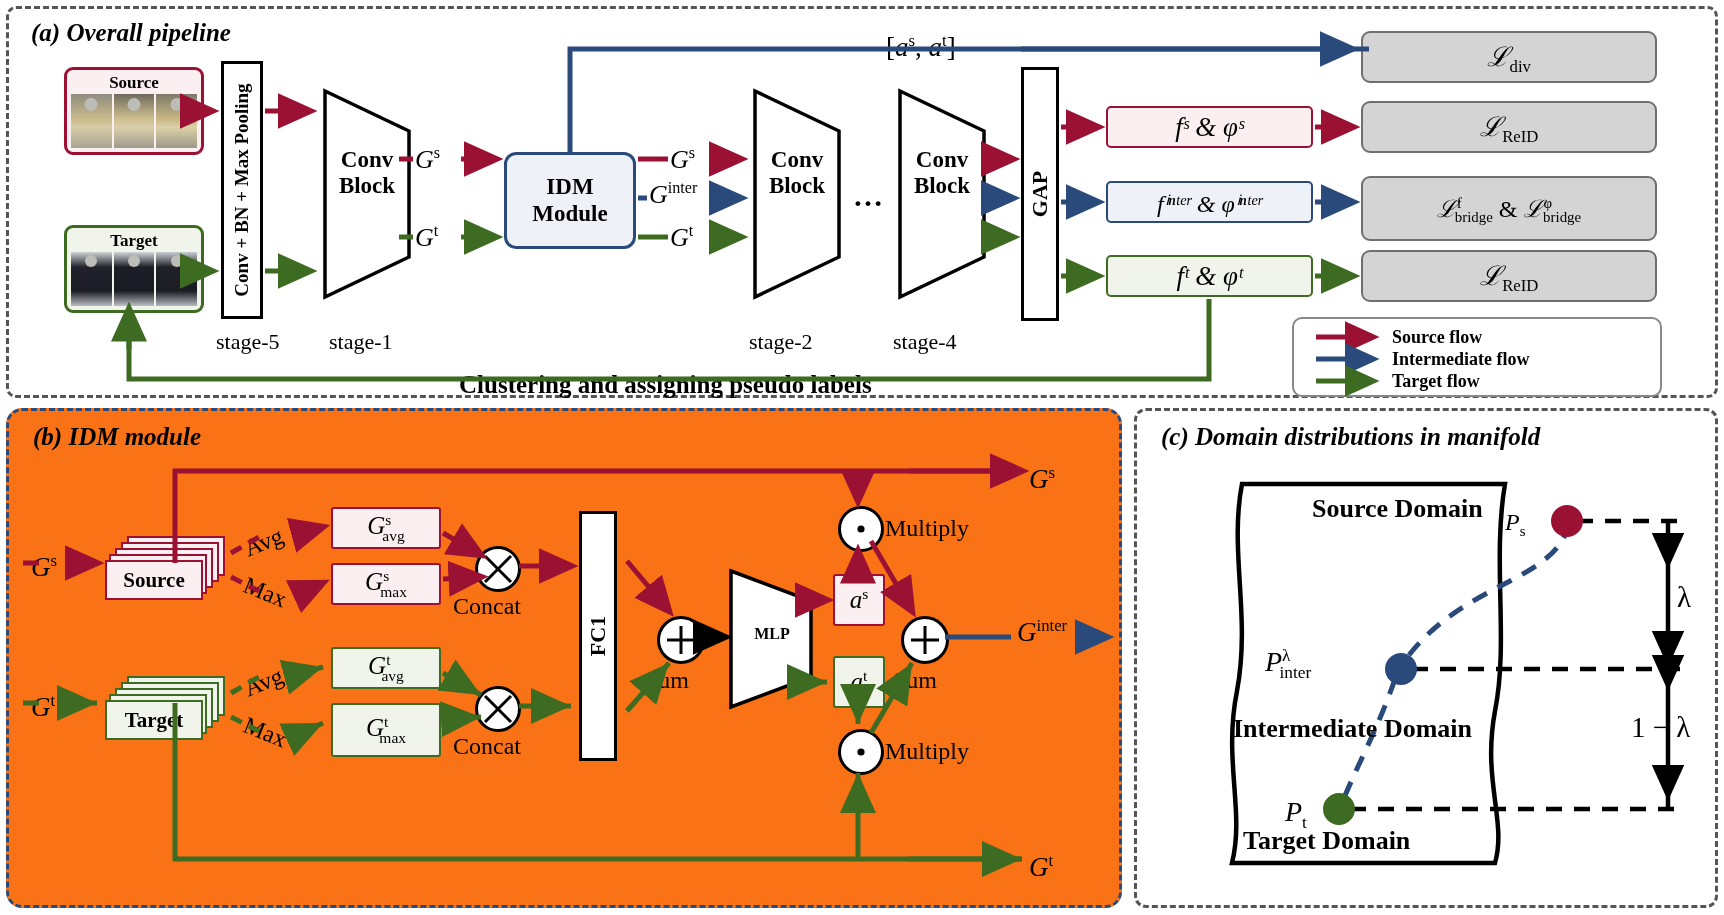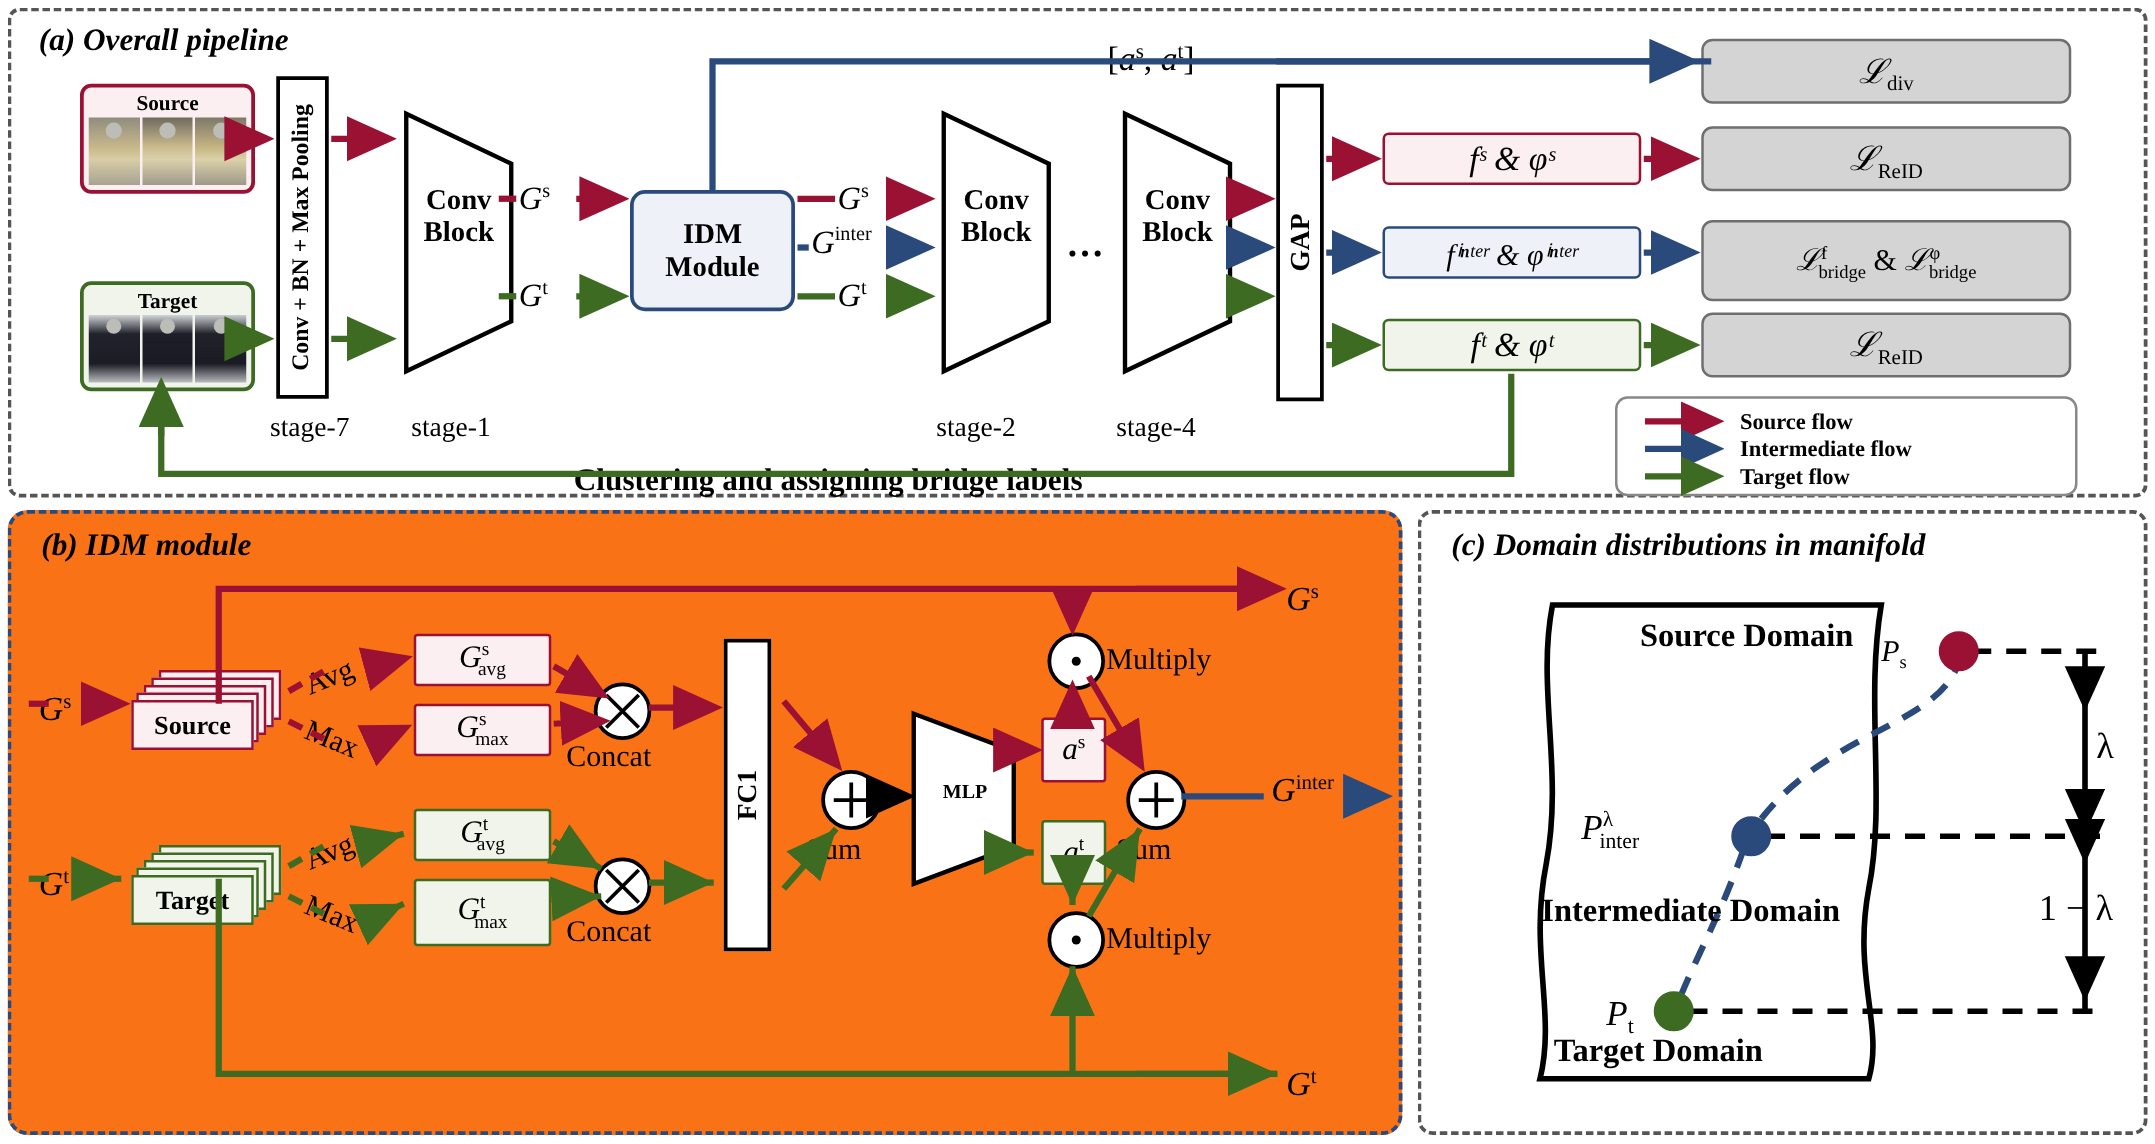--- a/index.html
+++ b/index.html
@@ -141,33 +141,33 @@
   <div class="box lossbox" style="left:1352px;top:92px;width:296px;height:52px;">
     <span><i>ℒ</i><sub>ReID</sub></span>
   </div>
   <div class="box lossbox" style="left:1352px;top:167px;width:296px;height:65px;font-size:24px;">
     <span><i>ℒ</i><sup>f</sup><sub style="margin-left:-7px;">bridge</sub> &amp; <i>ℒ</i><sup>φ</sup><sub style="margin-left:-9px;">bridge</sub></span>
   </div>
   <div class="box lossbox" style="left:1352px;top:241px;width:296px;height:52px;">
     <span><i>ℒ</i><sub>ReID</sub></span>
   </div>
 
-  <div class="stage" style="left:207px;top:320px;">stage-7</div>
+  <div class="stage" style="left:207px;top:320px;">stage-5</div>
   <div class="stage" style="left:320px;top:320px;">stage-1</div>
   <div class="stage" style="left:740px;top:320px;">stage-2</div>
   <div class="stage" style="left:884px;top:320px;">stage-4</div>
 
   <div class="mathlbl" style="left:406px;top:135px;"><i>G</i><sup>s</sup></div>
   <div class="mathlbl" style="left:406px;top:213px;"><i>G</i><sup>t</sup></div>
   <div class="mathlbl" style="left:661px;top:135px;"><i>G</i><sup>s</sup></div>
   <div class="mathlbl" style="left:640px;top:170px;"><i>G</i><sup>inter</sup></div>
   <div class="mathlbl" style="left:661px;top:213px;"><i>G</i><sup>t</sup></div>
   <div class="mathlbl" style="left:877px;top:22px;font-size:27px;">[<i>a</i><sup>s</sup>, <i>a</i><sup>t</sup>]</div>
 
-  <div class="boldlbl" style="left:450px;top:362px;font-size:25px;">Clustering and assigning bridge labels</div>
+  <div class="boldlbl" style="left:450px;top:362px;font-size:25px;">Clustering and assigning pseudo labels</div>
 
   <div class="legend" style="left:1283px;top:308px;width:366px;height:76px;">
     <svg width="366" height="76">
       <defs>
         <marker id="lgR" markerWidth="7" markerHeight="7" refX="5.5" refY="3.2" orient="auto">
             <path d="M0,0 L7,3.2 L0,6.4 z" fill="#9B1133"></path>
           </marker>
         <marker id="lgB" markerWidth="7" markerHeight="7" refX="5.5" refY="3.2" orient="auto">
             <path d="M0,0 L7,3.2 L0,6.4 z" fill="#2a4a7c"></path>
           </marker>

